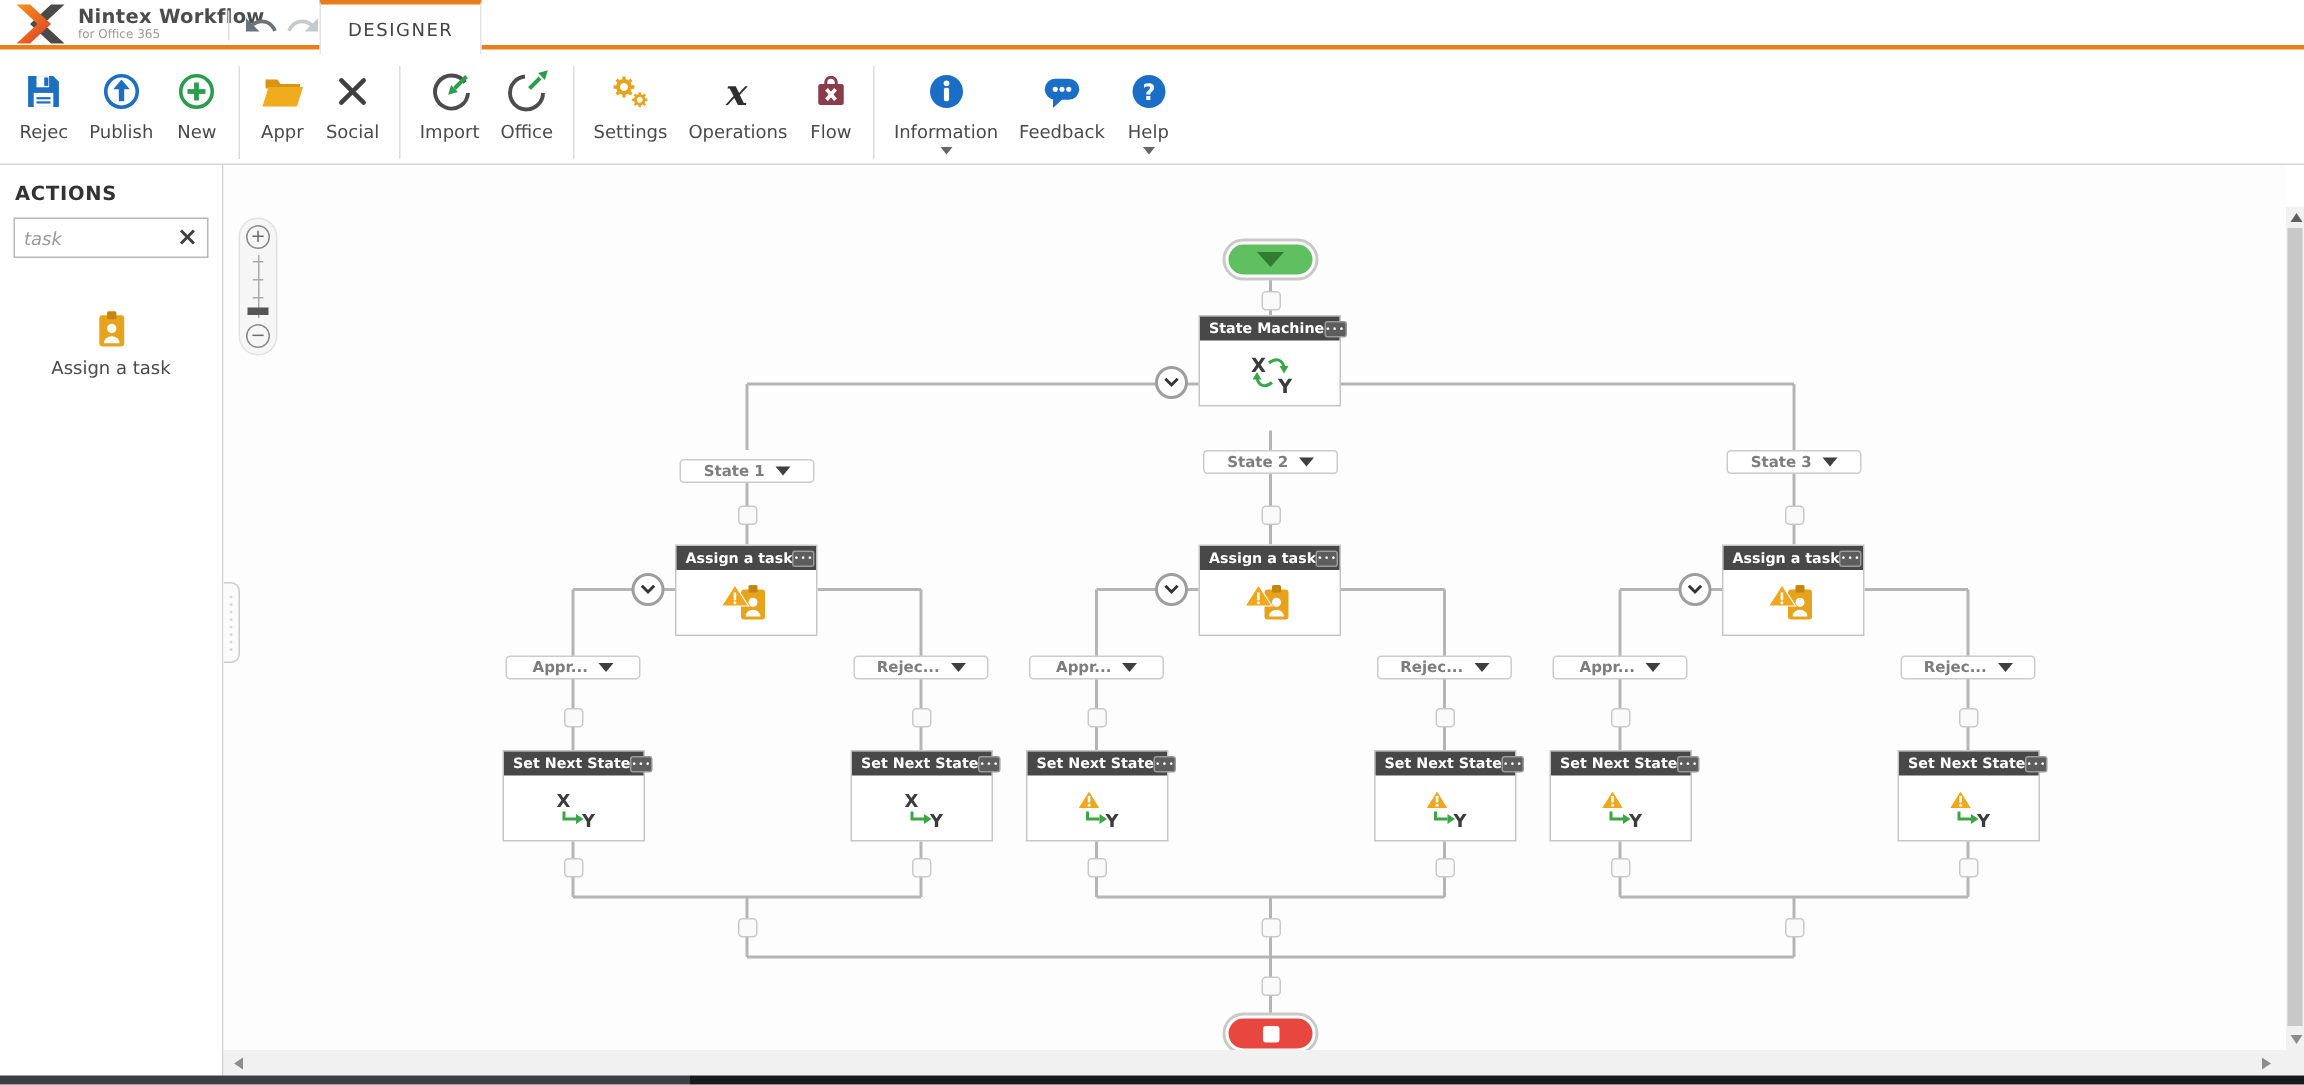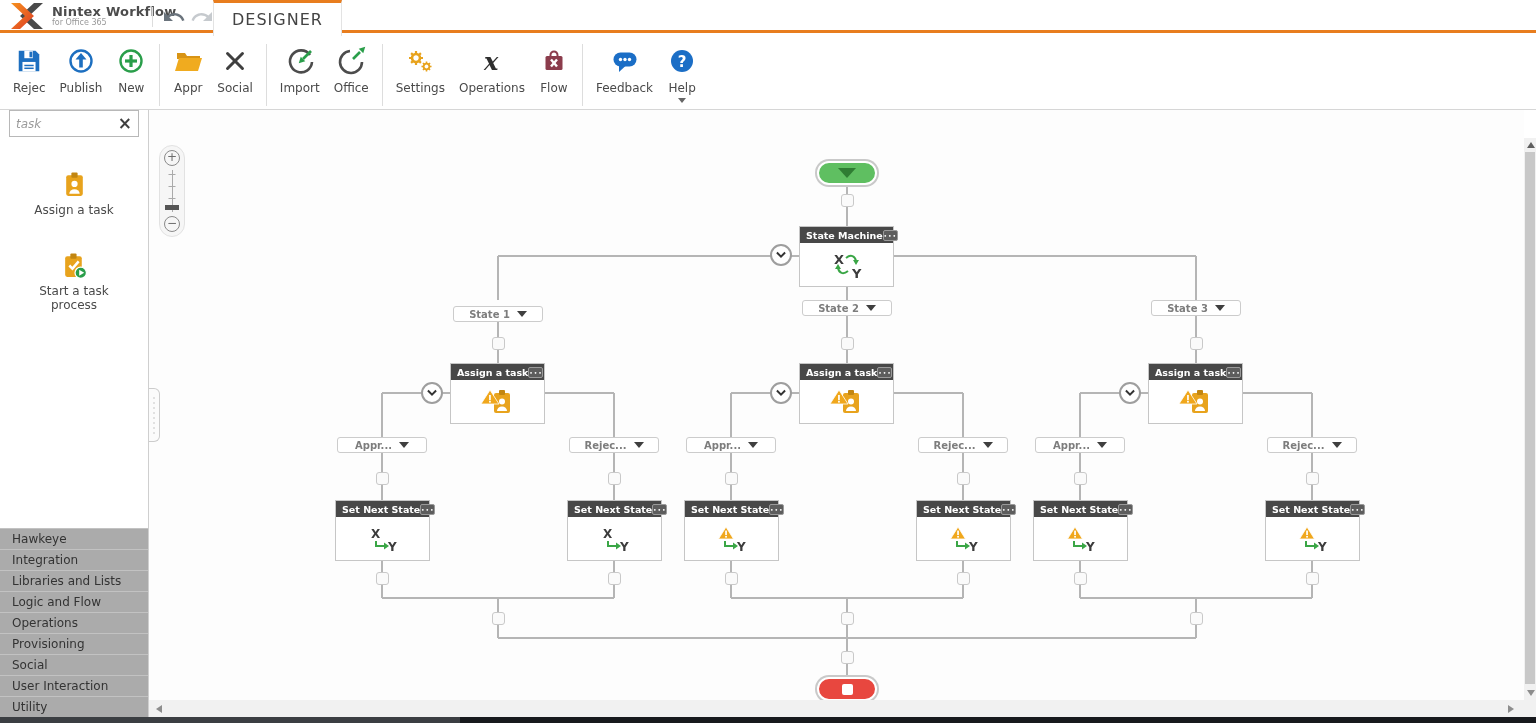--- a/index.html
+++ b/index.html
@@ -11,21 +11,21 @@
             border-bottom:3px solid #e87d1e; }
   .logo { position:absolute; left:8px; top:1px; display:flex; align-items:center; gap:6px; }
   .logo svg { display:block; }
   .brand { line-height:1; }
   .brand .b1 { font-size:13px; font-weight:bold; color:#4c4c4c; letter-spacing:.2px; }
   .brand .b2 { font-size:8px; color:#999; margin-top:1px; }
   .top-sep { position:absolute; left:152px; top:7px; width:1px; height:20px; background:#ddd; }
   .histbtn { position:absolute; top:4px; width:28px; height:26px; display:flex; align-items:center; justify-content:center; cursor:pointer; }
   .tab { position:absolute; left:213px; top:0px; height:36px; padding:0 18px; background:#fff;
          border-top:3px solid #e87d1e; border-left:1px solid #e3e3e3; border-right:1px solid #e3e3e3;
-         display:flex; align-items:center; font-size:16px; color:#444; letter-spacing:1px; z-index:5; }
+         display:flex; align-items:center; font-size:12px; color:#444; letter-spacing:1px; z-index:5; }
 
   
   .toolbar { position:absolute; left:0; top:36px; width:1536px; height:74px; background:#fff;
              border-bottom:1px solid #d6d6d6; display:flex; align-items:flex-start; padding:6px 4px 0 6px; }
   .tb-item { display:flex; flex-direction:column; align-items:center; padding:2px 7px; cursor:pointer; min-width:44px; }
   .tb-ic { height:34px; display:flex; align-items:center; justify-content:center; }
   .tb-lb { font-size:12px; color:#4a4a4a; margin-top:3px; white-space:nowrap; }
   .tb-sep { width:1px; height:62px; background:#ddd; margin:2px 6px 0 6px; }
   .tb-caret { width:0; height:0; border-left:4px solid transparent; border-right:4px solid transparent;
               border-top:5px solid #666; margin-top:3px; }
@@ -248,20 +248,31 @@
         </svg>
     </span>
     <span class="tb-lb">Flow</span>
   </div>
 
   <div class="tb-sep"></div>
 
   <div class="tb-item">
     <span class="tb-ic">
       <svg width="30" height="30" viewBox="0 0 30 30">
+          <circle cx="15" cy="15" r="11" fill="#1b6ec6"></circle>
+      <circle cx="15" cy="9.5" r="1.9" fill="#fff"></circle>
+          <rect x="13.3" y="12.5" width="3.4" height="9" rx="1.2" fill="#fff"></rect>
+        </svg>
+    </span>
+    <span class="tb-lb">Information</span>
+    <span class="tb-caret"></span>
+  </div>
+  <div class="tb-item">
+    <span class="tb-ic">
+      <svg width="30" height="30" viewBox="0 0 30 30">
           <rect x="3.5" y="6.5" width="23" height="14" rx="7" fill="#1b6ec6"></rect>
       <polygon points="9,19 9,26 16,19.5" fill="#1b6ec6"></polygon>
       <circle cx="10.5" cy="13.5" r="1.7" fill="#fff"></circle>
           <circle cx="15" cy="13.5" r="1.7" fill="#fff"></circle>
           <circle cx="19.5" cy="13.5" r="1.7" fill="#fff"></circle>
         </svg>
     </span>
     <span class="tb-lb">Feedback</span>
   </div>
   <div class="tb-item">
@@ -270,57 +281,37 @@
           <circle cx="15" cy="15" r="11" fill="#1b6ec6"></circle>
       <text x="15" y="20.5" text-anchor="middle" font-size="15" font-weight="bold" fill="#fff" font-family="DejaVu Sans, sans-serif">?</text>
         </svg>
     </span>
     <span class="tb-lb">Help</span>
     <span class="tb-caret"></span>
   </div>
 </div>
 
 <div class="sidebar">
+  <div class="side-title">ACTIONS</div>
   <div class="searchbox">
     <input value="task" style="">
     <span class="search-x">×</span>
   </div>
 
   <div class="action-item">
     <svg width="27" height="27" viewBox="0 0 26 26">
       <rect x="5" y="4" width="16" height="20" rx="2" fill="#e8a31d"></rect>
       <rect x="10" y="1.5" width="6" height="5" rx="1" fill="#c28611"></rect>
       <circle cx="13" cy="12.5" r="3" fill="#fff"></circle>
       <path d="M8,22 a5,4.5 0 0 1 10,0 z" fill="#fff"></path>
     </svg>
     <span class="lbl">Assign a task</span>
   </div>
 
-  <div class="action-item">
-    <svg width="27" height="27" viewBox="0 0 26 26">
-      <rect x="4" y="4" width="16" height="20" rx="2" fill="#e8a31d"></rect>
-      <rect x="9" y="1.5" width="6" height="5" rx="1" fill="#c28611"></rect>
-      <path d="M8,13 l3,3 6,-7" stroke="#fff" stroke-width="2.4" fill="none"></path>
-      <circle cx="19" cy="20" r="5.5" fill="#2a9e4a" stroke="#fff" stroke-width="1.2"></circle>
-      <polygon points="17.5,17.2 22.3,20 17.5,22.8" fill="#fff"></polygon>
-    </svg>
-    <span class="lbl">Start a task process</span>
-  </div>
-
-  <div class="cats">
-    <div class="cat">Hawkeye</div>
-    <div class="cat">Integration</div>
-    <div class="cat">Libraries and Lists</div>
-    <div class="cat">Logic and Flow</div>
-    <div class="cat">Operations</div>
-    <div class="cat">Provisioning</div>
-    <div class="cat">Social</div>
-    <div class="cat">User Interaction</div>
-    <div class="cat">Utility</div>
-  </div>
+
 </div>
 
 <div class="canvas">
   <div id="wires">
       <div class="vline" style="left: 697px; top: 75px; height: 41px;"></div>
       <div class="vline" style="left: 348px; top: 146px; height: 44px;"></div>
       <div class="vline" style="left: 1046px; top: 146px; height: 44px;"></div>
       <div class="vline" style="left: 697px; top: 177px; height: 13px;"></div>
       <div class="vline" style="left: 348px; top: 205px; height: 48px;"></div>
       <div class="vline" style="left: 697px; top: 205px; height: 48px;"></div>
@@ -414,21 +405,21 @@
     <svg width="18" height="18" viewBox="0 0 22 22">
         <polyline points="6,8 11,13 16,8" fill="none" stroke="#333" stroke-width="2.4"></polyline>
       </svg>
   </div>
   <div class="ccircle" style="left:970px;top:272px">
     <svg width="18" height="18" viewBox="0 0 22 22">
         <polyline points="6,8 11,13 16,8" fill="none" stroke="#333" stroke-width="2.4"></polyline>
       </svg>
   </div>
 
-  <div class="node" style="left:650px;top:116px">
+  <div class="node" style="left:650px;top:100px">
     <div class="node-hd">
       <span class="node-title">State Machine</span>
       <span class="node-menu">•••</span>
     </div>
     <div class="node-bd">
       <svg width="32" height="30" viewBox="0 0 32 30">
         <text x="3" y="14" font-size="13" font-weight="bold" fill="#3c3c3c" font-family="DejaVu Sans, sans-serif">X</text>
         <text x="21" y="28" font-size="13" font-weight="bold" fill="#3c3c3c" font-family="DejaVu Sans, sans-serif">Y</text>
         <path d="M15,8 C20,4 24,6 25,11" stroke="#3aa646" stroke-width="2" fill="none"></path>
         <polygon points="22,10 28,10 25,15" fill="#3aa646"></polygon>

